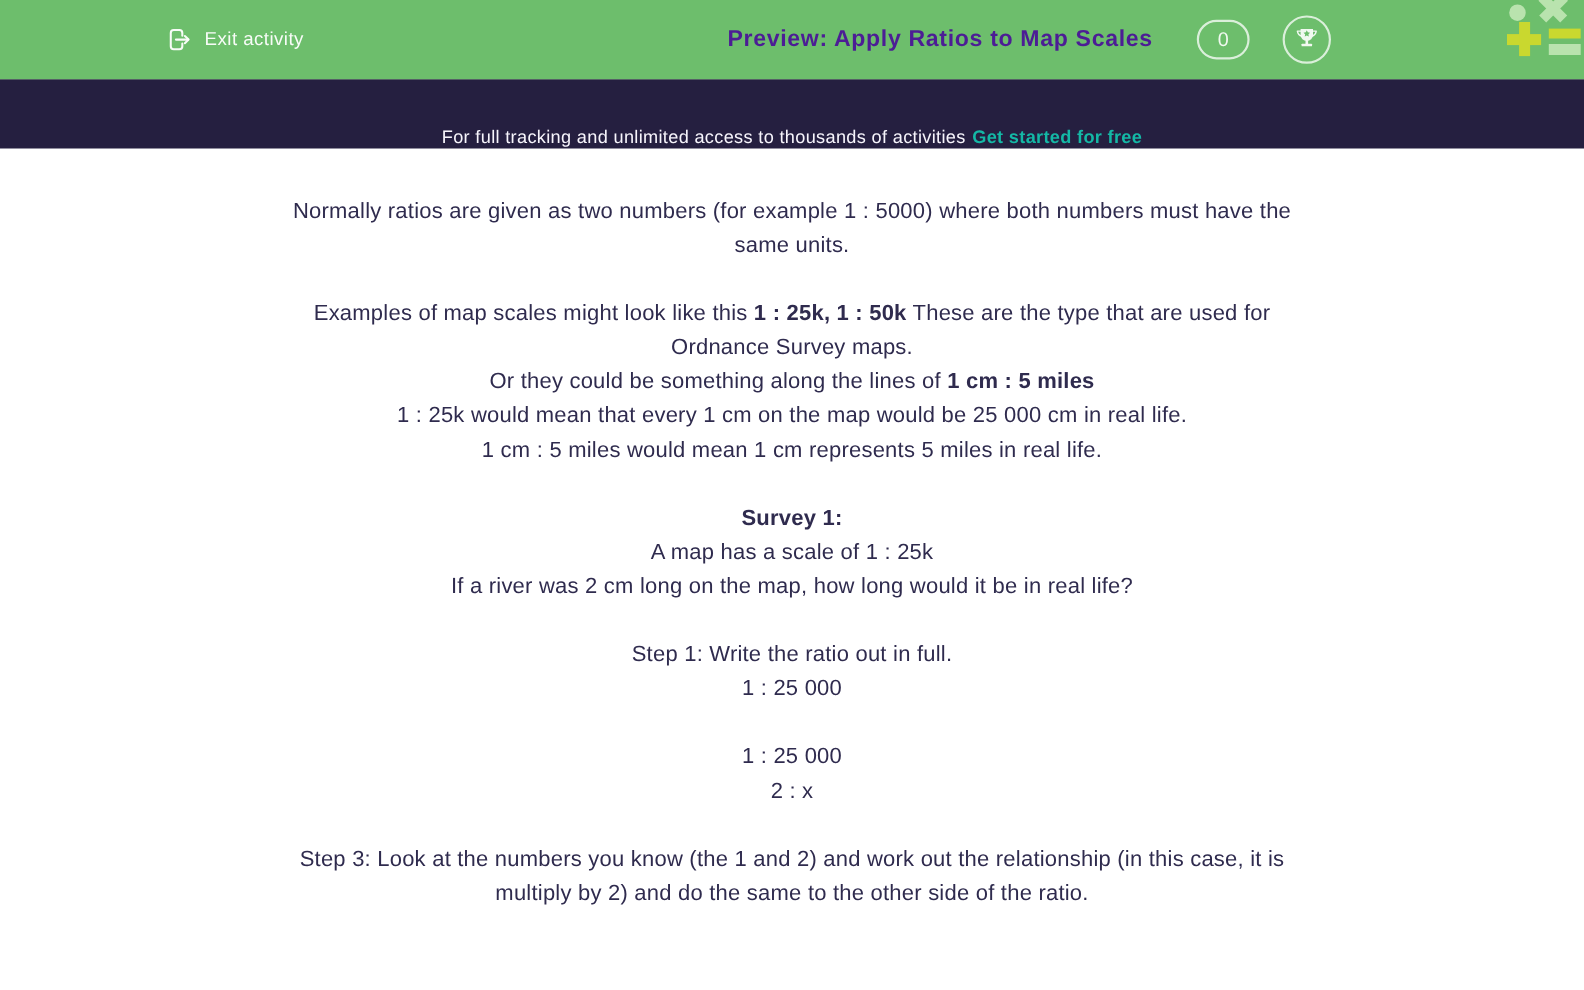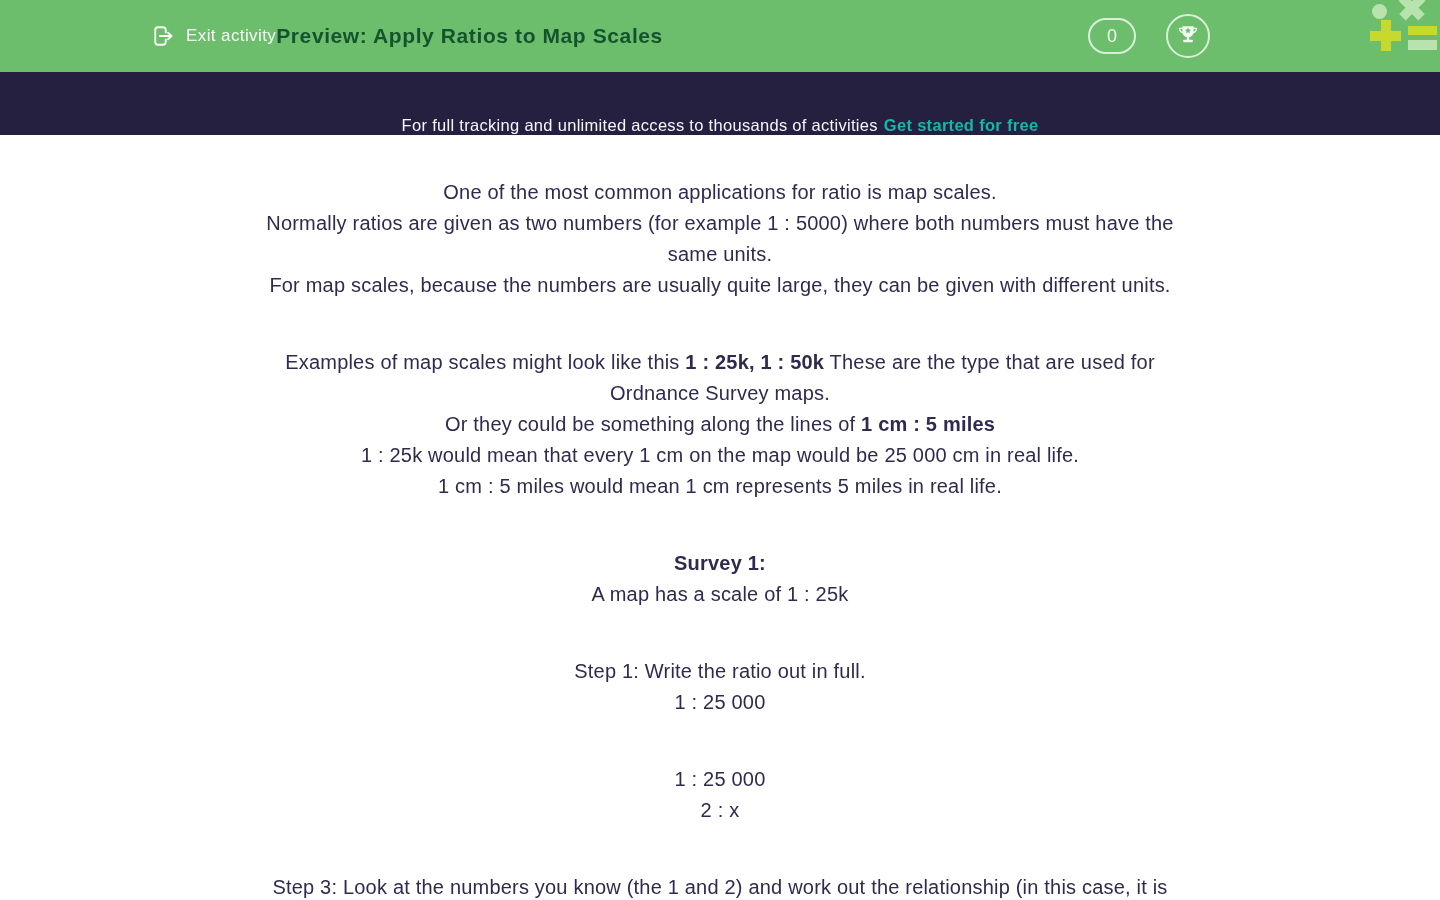--- a/index.html
+++ b/index.html
@@ -28,22 +28,22 @@
     cursor: pointer;
     color: rgba(255,255,255,0.95);
     font-family: inherit;
     font-size: 17px;
     letter-spacing: 0.4px;
     flex: 0 0 auto;
   }
   .exit-btn svg { display: block; }
   .header-title {
     flex: 1 1 auto;
-    text-align: left;
-    color: #14532d;
+    text-align: right;
+    color: #4c1d95;
     font-size: 21px;
     font-weight: bold;
     letter-spacing: 0.6px;
     padding-right: 40px;
   }
   .header-right {
     display: flex;
     align-items: center;
     gap: 30px;
     margin-right: 230px;
@@ -137,21 +137,21 @@
   .content {
     max-width: 950px;
     margin: 0 auto;
     padding-top: 42px;
     color: var(--text-dark, #2f2b4e);
     font-size: 20px;
     line-height: 31px;
     letter-spacing: 0.2px;
     text-align: center;
   }
-  .content .block + .block { margin-top: 46px; }
+  .content .block + .block { margin-top: 31px; }
   .content p { margin: 0; }
   .content strong { font-weight: bold; }
 </style>
 </head>
 <body>
 
 <header class="app-header">
   <button class="exit-btn">
     <span>
       <svg width="28" height="28" viewBox="0 0 24 24" fill="none" stroke="rgba(255,255,255,0.95)" stroke-width="1.6" stroke-linecap="round" stroke-linejoin="round">
@@ -201,33 +201,32 @@
 </header>
 
 <div class="promo-banner">
   <span>For full tracking and unlimited access to thousands of activities</span>
   <span class="cta">Get started for free</span>
 </div>
 
 <main class="content">
   <div id="content-blocks">
       <div class="block">
-        <p><span>One of the most common applications for ratio is map scales.</span></p>
         <p><span>Normally ratios are given as two numbers (for example 1 : 5000) where both numbers must have the same units.</span></p>
-        <p><span>For map scales, because the numbers are usually quite large, they can be given with different units.</span></p>
       </div>
       <div class="block">
         <p><span>Examples of map scales might look like this </span><strong>1 : 25k, 1 : 50k</strong><span> These are the type that are used for Ordnance Survey maps.</span></p>
         <p><span>Or they could be something along the lines of </span><strong>1 cm : 5 miles</strong></p>
         <p><span>1 : 25k would mean that every 1 cm on the map would be 25 000 cm in real life.</span></p>
         <p><span>1 cm : 5 miles would mean 1 cm represents 5 miles in real life.</span></p>
       </div>
       <div class="block">
         <p><strong>Survey 1:</strong></p>
         <p><span>A map has a scale of 1 : 25k</span></p>
+        <p><span>If a river was 2 cm long on the map, how long would it be in real life?</span></p>
       </div>
       <div class="block">
         <p><span>Step 1: Write the ratio out in full.</span></p>
         <p><span>1 : 25 000</span></p>
       </div>
       <div class="block">
         <p><span>1 : 25 000</span></p>
         <p><span>2 : x</span></p>
       </div>
       <div class="block">

